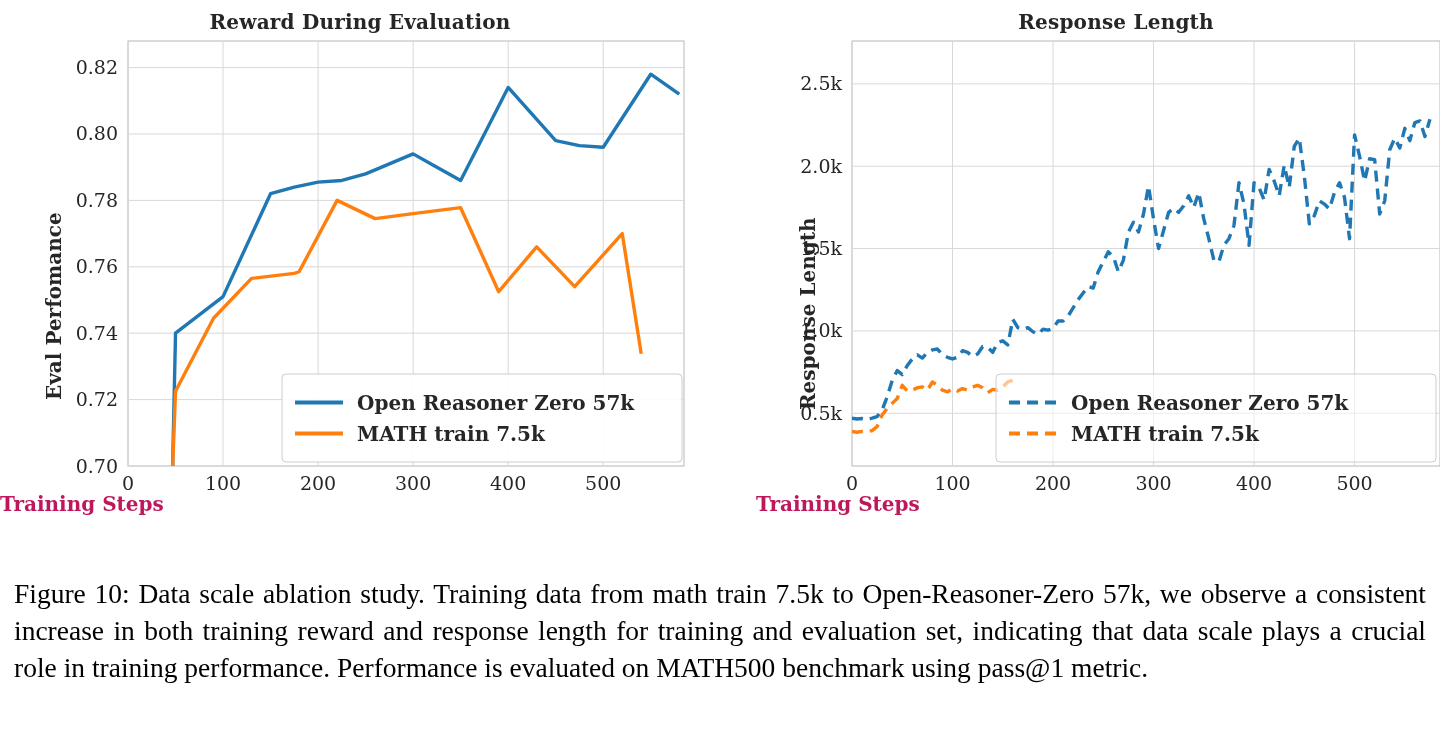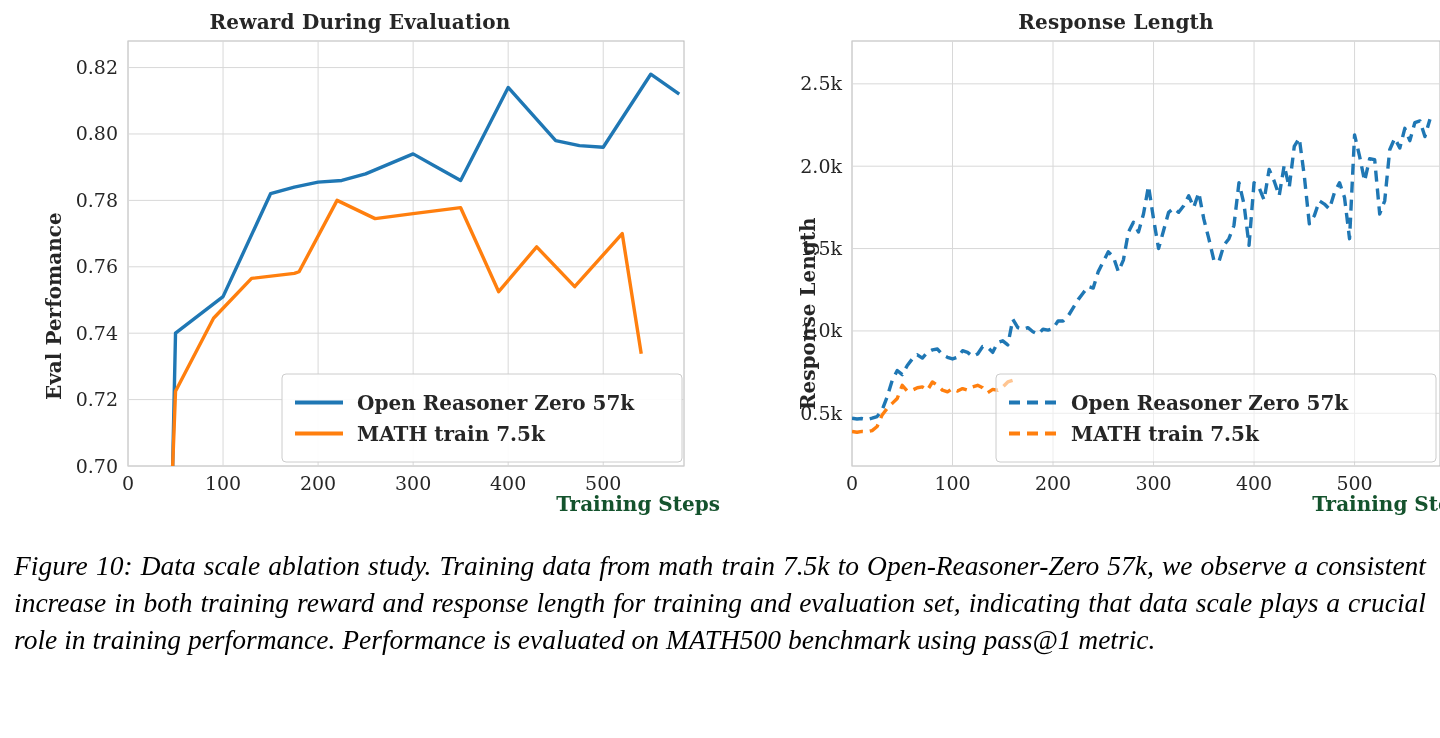--- a/index.html
+++ b/index.html
@@ -10,39 +10,39 @@
   .panel{position:absolute;top:0;width:720px;height:540px;}
   .panel-left{left:0;}
   .panel-right{left:756px;}
 
   .chart-title{
     position:absolute;top:10px;left:0;width:720px;text-align:center;
     font-family:"DejaVu Serif",serif;font-weight:bold;font-size:20px;color:#262626;
     letter-spacing:.2px;
   }
   .axis-label-x{
-    position:absolute;left:0;width:720px;text-align:right;top:492px;
-    font-family:"DejaVu Serif",serif;font-weight:bold;font-size:20px;color:#14532d;
+    position:absolute;left:0;width:720px;text-align:left;top:492px;
+    font-family:"DejaVu Serif",serif;font-weight:bold;font-size:20px;color:#be185d;
   }
   .axis-label-y{
     position:absolute;
     font-family:"DejaVu Serif",serif;font-weight:bold;font-size:20px;color:#262626;
     transform-origin:0 0;transform:rotate(-90deg);white-space:nowrap;
   }
   .panel-left .axis-label-y{left:42px;top:400px;}
   .panel-right .axis-label-y{left:40px;top:410px;}
 
   svg{display:block;}
   .tick-text{font-family:"DejaVu Serif",serif;font-size:19px;fill:#262626;}
   .legend-text{font-family:"DejaVu Serif",serif;font-weight:bold;font-size:20px;fill:#262626;}
 
   .caption{
-    position:absolute;left:14px;top:548px;width:1412px;
+    position:absolute;left:14px;top:576px;width:1412px;
     font-family:"Liberation Serif",serif;font-size:27.5px;line-height:1.34;
-    color:#000;text-align:justify;text-justify:inter-word;font-style:italic;
+    color:#000;text-align:justify;text-justify:inter-word;
   }
 </style>
 </head>
 <body>
 
 <div id="page">
 
   <div class="figure-row">
 
     <div class="panel panel-left">

